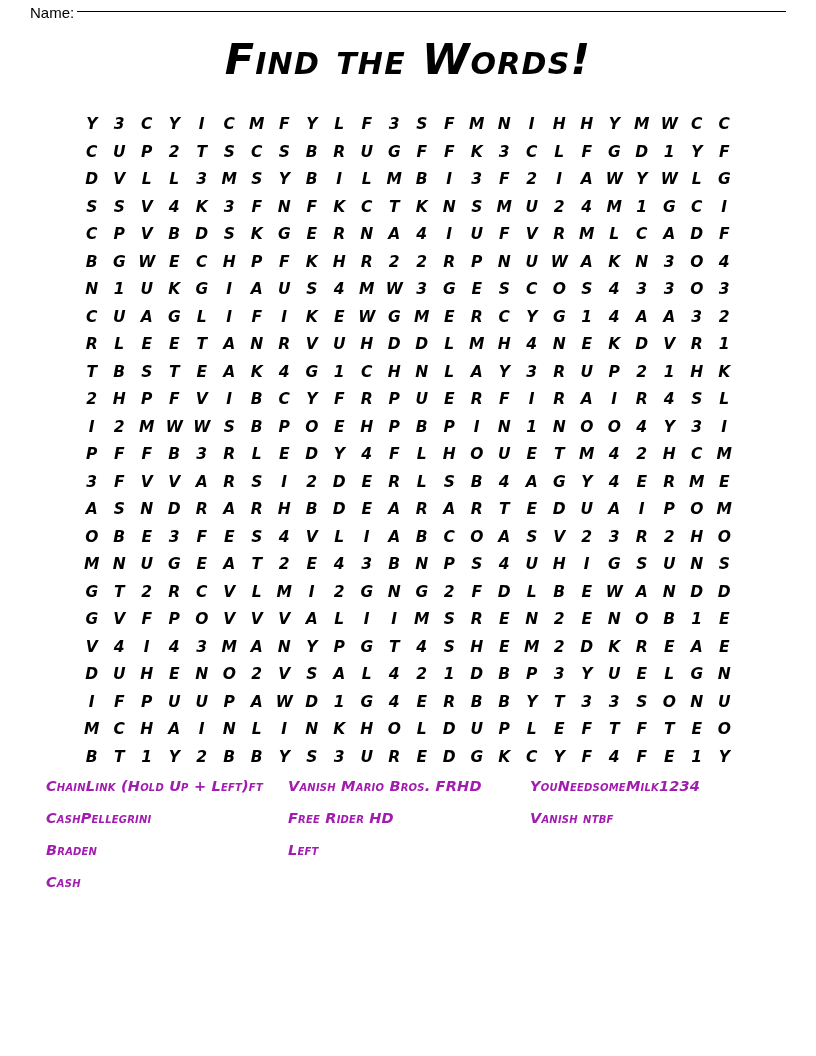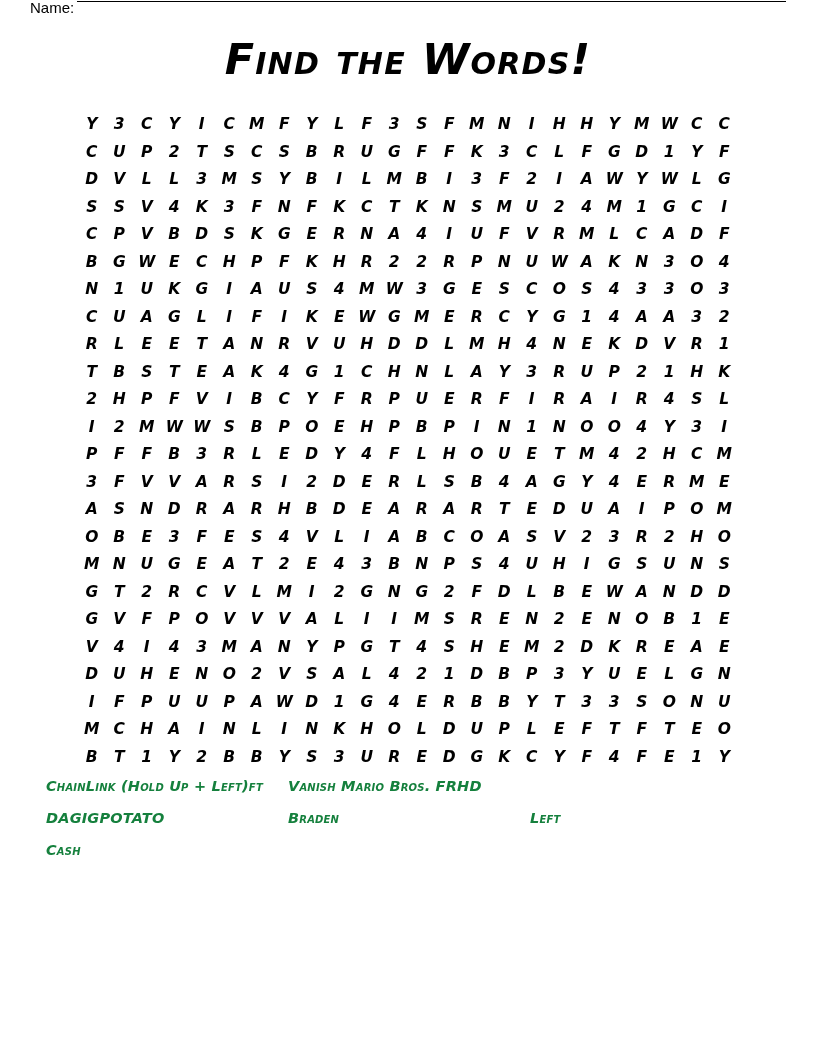--- a/index.html
+++ b/index.html
@@ -17,21 +17,21 @@
   }
 
   
   .name-row {
     position: absolute;
     left: 30px;
     top: 0px;
     width: 756px;
     height: 24px;
     display: flex;
-    align-items: flex-start;
+    align-items: center;
   }
   .name-label {
     font-family: "Liberation Sans", sans-serif;
     font-size: 15px;
     line-height: 15px;
     color: #000;
     white-space: pre;
   }
   .name-rule {
     flex: 1;
@@ -96,21 +96,21 @@
   }
   .word-col {
     width: 242px;
     font-family: "DejaVu Sans", sans-serif;
     font-weight: bold;
     font-style: italic;
     font-size: 14.5px;
     line-height: 17px;
     font-variant: small-caps;
     letter-spacing: 0.2px;
-    color: #15803d;
+    color: #a21caf;
     white-space: pre;
   }
   .word-col:empty { }
 </style>
 </head>
 <body>
 
 <div class="name-row">
   <span class="name-label">Name:</span>
   <span class="name-rule"></span>
@@ -742,23 +742,28 @@
       <span class="cell">E</span>
       <span class="cell">1</span>
       <span class="cell">Y</span>
     </div>
   </div>
 
 <div class="wordlist">
     <div class="word-row">
       <div class="word-col">ChainLink (Hold Up + Left)ft</div>
       <div class="word-col">Vanish Mario Bros. FRHD</div>
+      <div class="word-col">YouNeedsomeMilk1234</div>
     </div>
     <div class="word-row">
-      <div class="word-col">DAGIGPOTATO</div>
+      <div class="word-col">CashPellegrini</div>
+      <div class="word-col">Free Rider HD</div>
+      <div class="word-col">Vanish ntbf</div>
+    </div>
+    <div class="word-row">
       <div class="word-col">Braden</div>
       <div class="word-col">Left</div>
     </div>
     <div class="word-row">
       <div class="word-col">Cash</div>
       <div class="word-col"></div>
       <div class="word-col"></div>
     </div>
   </div>
 

